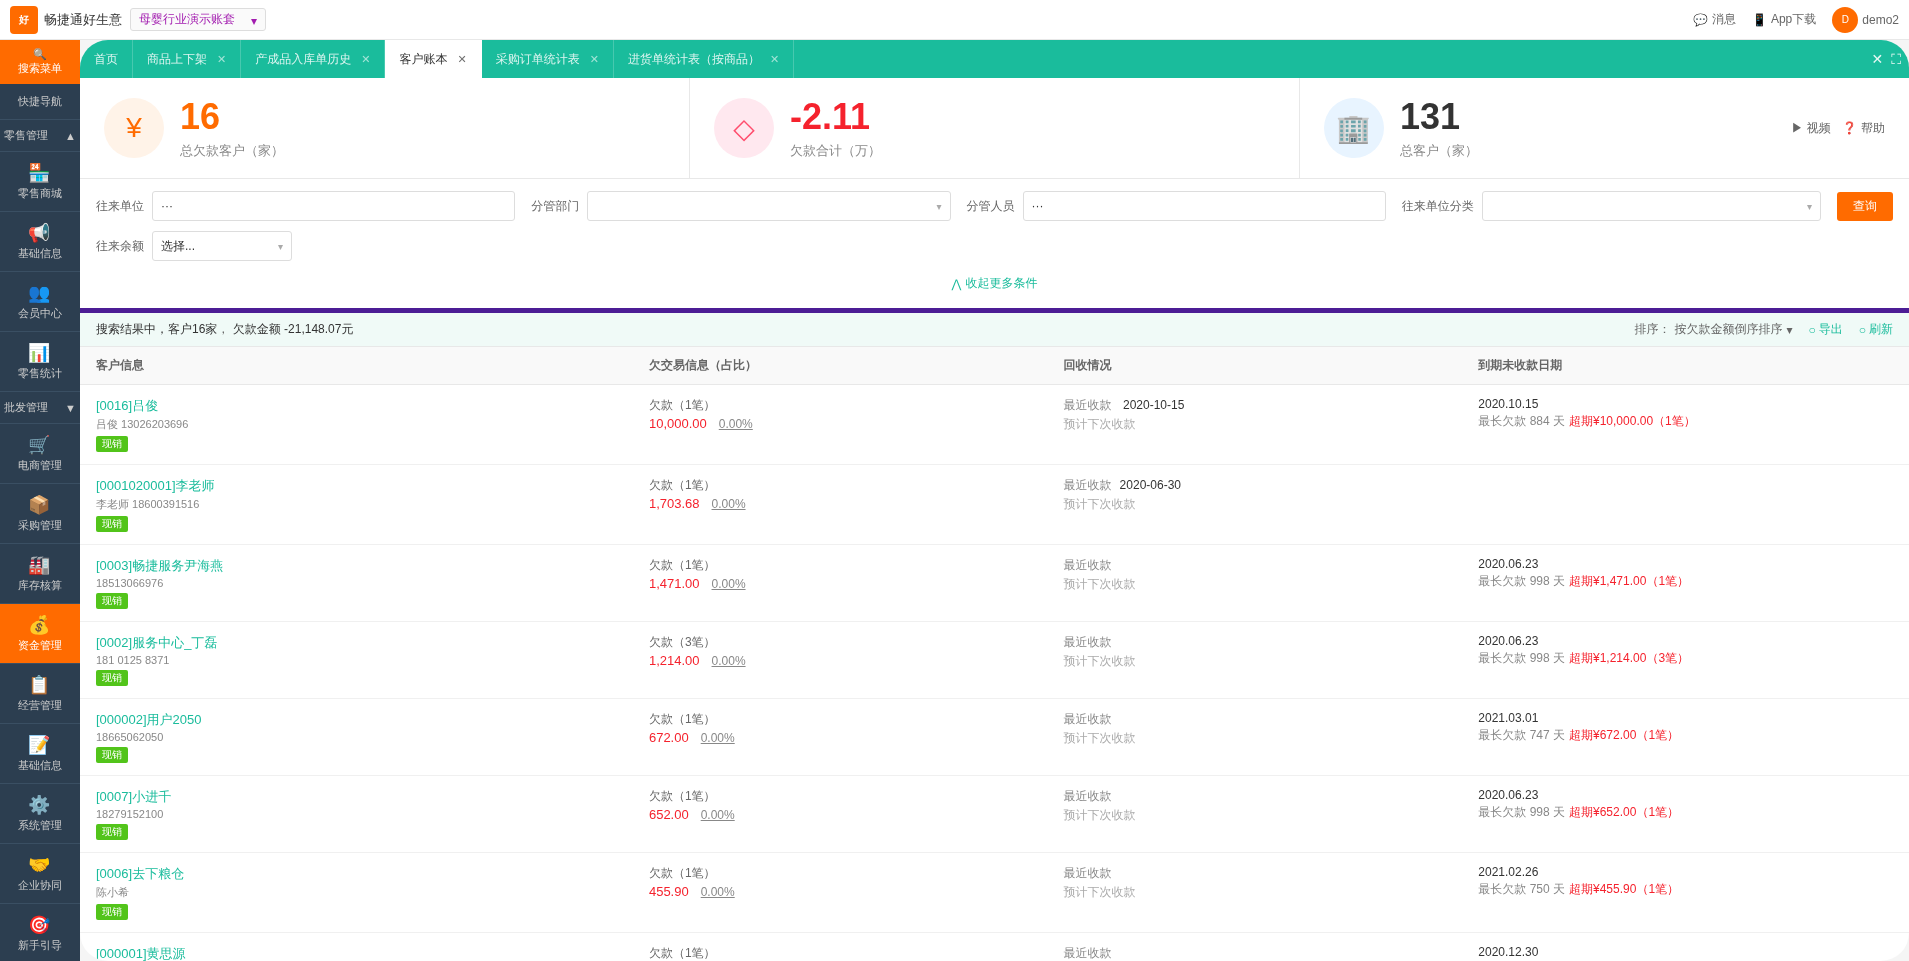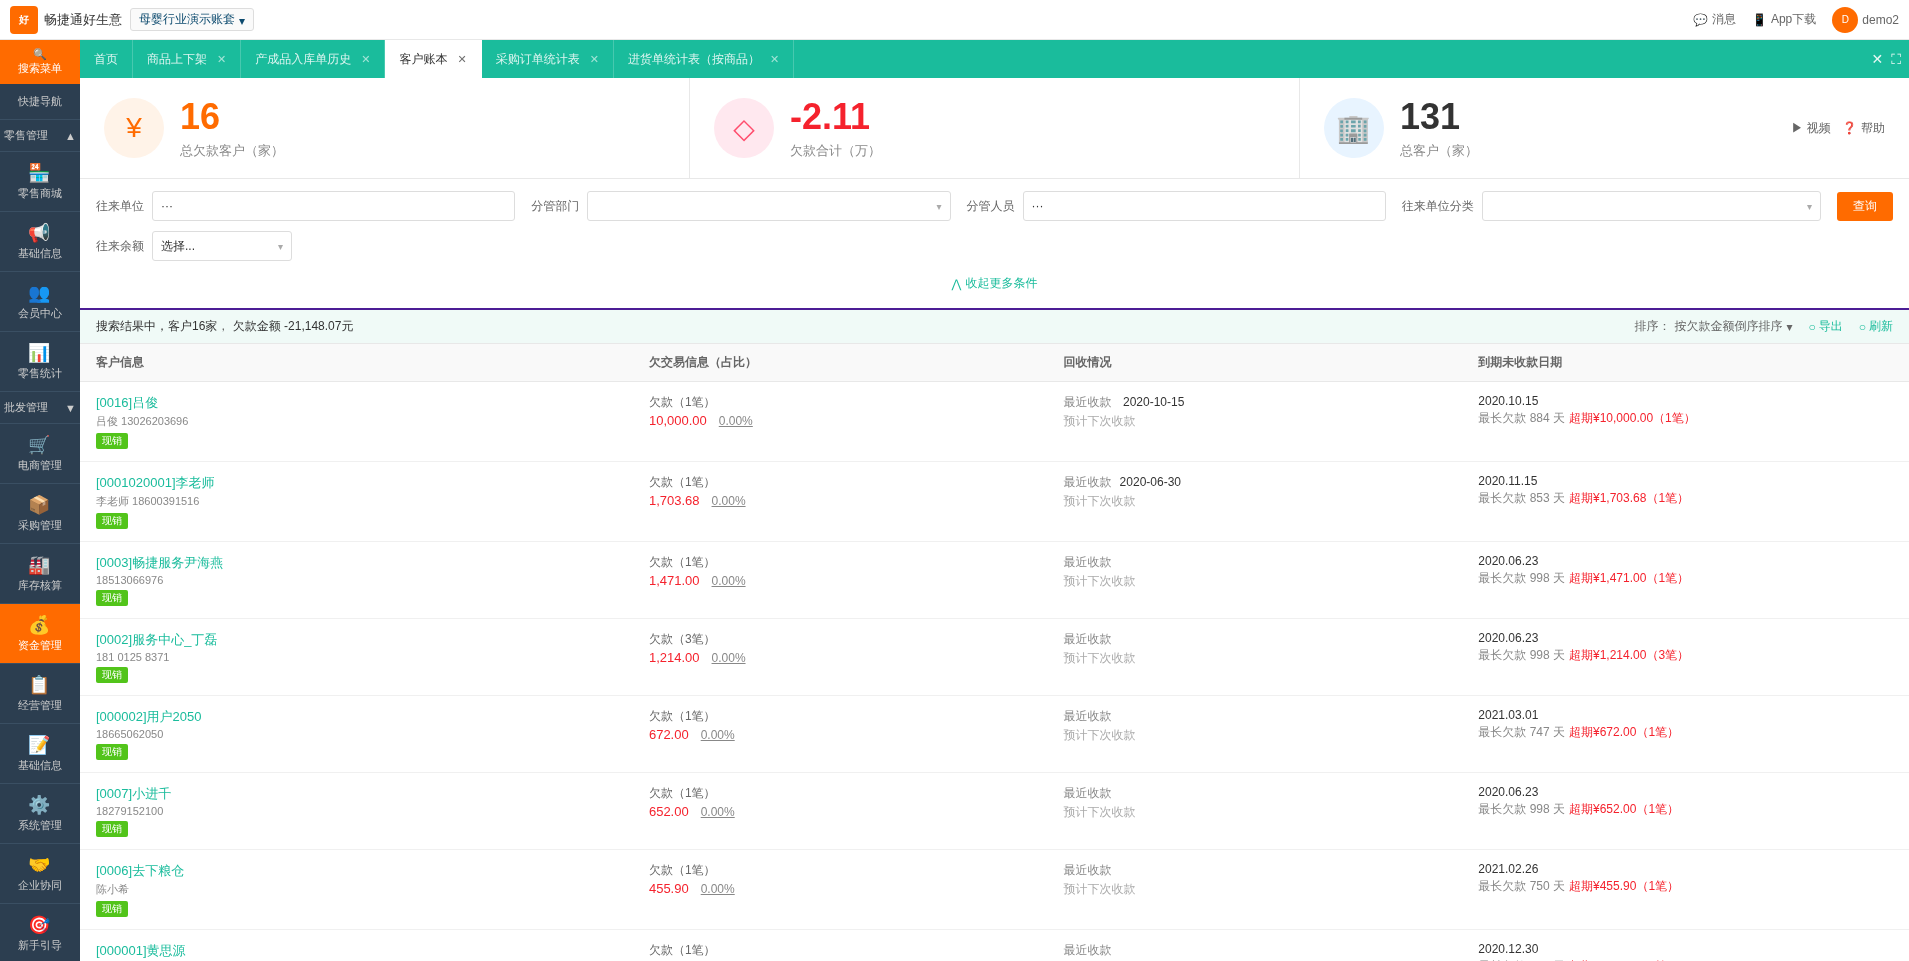--- a/index.html
+++ b/index.html
@@ -4,37 +4,37 @@
   <style>
     * { box-sizing: border-box; margin: 0; padding: 0; }
     body { font-family: 'Microsoft YaHei', Arial, sans-serif; font-size: 12px; background: #f5f5f5; color: #333; overflow: hidden; }
     
     
     .top-bar { display: flex; align-items: center; background: #fff; border-bottom: 1px solid #e8e8e8; height: 40px; padding: 0 10px; justify-content: space-between; }
     .top-bar-left { display: flex; align-items: center; gap: 8px; }
     .logo { display: flex; align-items: center; gap: 6px; }
     .logo-icon { width: 28px; height: 28px; background: #ff6b00; border-radius: 4px; display: flex; align-items: center; justify-content: center; color: #fff; font-size: 10px; font-weight: bold; }
     .logo-text { font-size: 13px; color: #333; }
-    .org-selector { display: flex; align-items: flex-end; gap: 4px; font-size: 12px; color: #0c4a6e; cursor: pointer; padding: 2px 8px; border: 1px solid #ddd; border-radius: 3px; background: #fafafa; }
+    .org-selector { display: flex; align-items: flex-end; gap: 16px; font-size: 12px; color: #a21caf; cursor: pointer; padding: 2px 8px; border: 1px solid #ddd; border-radius: 3px; background: #fafafa; }
     .top-bar-right { display: flex; align-items: center; gap: 16px; }
     .top-btn { display: flex; align-items: center; gap: 4px; font-size: 12px; color: #666; cursor: pointer; }
     .avatar { width: 26px; height: 26px; border-radius: 50%; background: #ff6b00; display: flex; align-items: center; justify-content: center; color: #fff; font-size: 10px; }
 
     
     .layout { display: flex; height: calc(100vh - 40px); }
     .sidebar { width: 80px; background: #2c3e50; display: flex; flex-direction: column; overflow-y: auto; flex-shrink: 0; }
     .sidebar-search { background: #ff6b00; padding: 8px 4px; text-align: center; color: #fff; font-size: 11px; cursor: pointer; }
     .sidebar-item { padding: 10px 4px; text-align: center; color: #ccc; font-size: 11px; cursor: pointer; border-bottom: 1px solid #3a4f63; }
     .sidebar-item.active { background: #ff6b00; color: #fff; }
     .sidebar-item .icon-text { font-size: 18px; margin-bottom: 2px; }
     .sidebar-item .label { font-size: 11px; }
     .sidebar-nav-group { display: flex; align-items: center; justify-content: center; gap: 17px; padding: 8px 4px; color: #ccc; font-size: 11px; cursor: pointer; border-bottom: 1px solid #3a4f63; }
 
     
-    .main { flex: 1; display: flex; flex-direction: column; overflow: hidden; }
+    .main { flex: 1; display: flex; flex-direction: column; overflow: hidden; border-radius: 28px; }
 
     
     .tab-bar { display: flex; background: #1abc9c; min-height: 38px; align-items: stretch; padding: 0; overflow-x: auto; }
     .tab-item { display: flex; align-items: center; padding: 0 14px; font-size: 12px; color: rgba(255,255,255,0.85); cursor: pointer; white-space: nowrap; border-right: 1px solid rgba(255,255,255,0.2); min-height: 38px; gap: 6px; }
     .tab-item.active { background: #fff; color: #333; }
     .tab-close { font-size: 11px; opacity: 0.7; margin-left: 4px; }
     .tab-bar-actions { margin-left: auto; display: flex; align-items: center; padding: 0 8px; gap: 8px; }
     .tab-bar-actions span { color: rgba(255,255,255,0.9); font-size: 14px; cursor: pointer; }
 
     
@@ -49,21 +49,21 @@
     .stat-icon.pink { background: #ffe8ef; color: #ff4d6d; }
     .stat-icon.blue { background: #e8f4ff; color: #4a9eff; }
     .stat-info .value { font-size: 36px; font-weight: bold; }
     .stat-info .value.orange { color: #ff6b00; }
     .stat-info .value.red { color: #f5222d; }
     .stat-info .value.dark { color: #333; }
     .stat-info .label { font-size: 13px; color: #888; margin-top: 4px; }
     .stat-card-actions { margin-left: auto; display: flex; gap: 12px; font-size: 12px; color: #666; }
 
     
-    .filter-section { background: #fff; padding: 12px 16px; border-bottom: 2px solid #4c1d95; }
+    .filter-section { background: #fff; padding: 12px 16px; border-bottom: 5px solid #4c1d95; }
     .filter-row { display: flex; align-items: center; gap: 16px; margin-bottom: 10px; flex-wrap: wrap; }
     .filter-item { display: flex; align-items: center; gap: 8px; flex: 1; min-width: 200px; }
     .filter-label { font-size: 12px; color: #666; white-space: nowrap; flex-shrink: 0; }
     .filter-input { flex: 1; height: 30px; border: 1px solid #ddd; border-radius: 3px; padding: 0 8px; font-size: 12px; color: #333; background: #fff; cursor: pointer; display: flex; align-items: center; justify-content: space-between; }
     .filter-btn { background: #ff6b00; color: #fff; border: none; border-radius: 3px; padding: 6px 16px; font-size: 12px; cursor: pointer; white-space: nowrap; }
     .collapse-btn { display: flex; align-items: center; justify-content: center; gap: 4px; color: #1abc9c; font-size: 12px; cursor: pointer; padding: 4px 0; }
 
     
     .results-bar { background: #f0faf7; padding: 8px 16px; display: flex; align-items: center; justify-content: space-between; border-bottom: 1px solid #e8e8e8; }
     .results-info { font-size: 12px; color: #666; }
@@ -393,27 +393,20 @@
               </div>
             <div class="debt-row">
               <span class="debt-amount">1,703.68</span>
               <span class="debt-percent">0.00%</span>
             </div>
           </div>
           <div class="recovery-cell">
             <div><span class="recovery-label">最近收款</span><span class="recovery-date">2020-06-30</span></div>
             <div style="color:#aaa;font-size:12px;">预计下次收款</div>
           </div>
-          <div class="due-cell">
-            <div class="due-date">2020.11.15</div>
-            <div class="overdue-row">
-              <span class="overdue-days">最长欠款 853 天</span>
-              <span class="overdue-link">超期¥1,703.68（1笔）</span>
-            </div>
-          </div>
         </div>
 
         <div class="table-row">
           <div>
             <div class="customer-name">[0003]畅捷服务尹海燕</div>
             <div class="customer-detail"><span>18513066976</span></div>
             <span class="tag green">现销</span>
           </div>
           <div class="debt-cell">
             <div class="debt-row">

